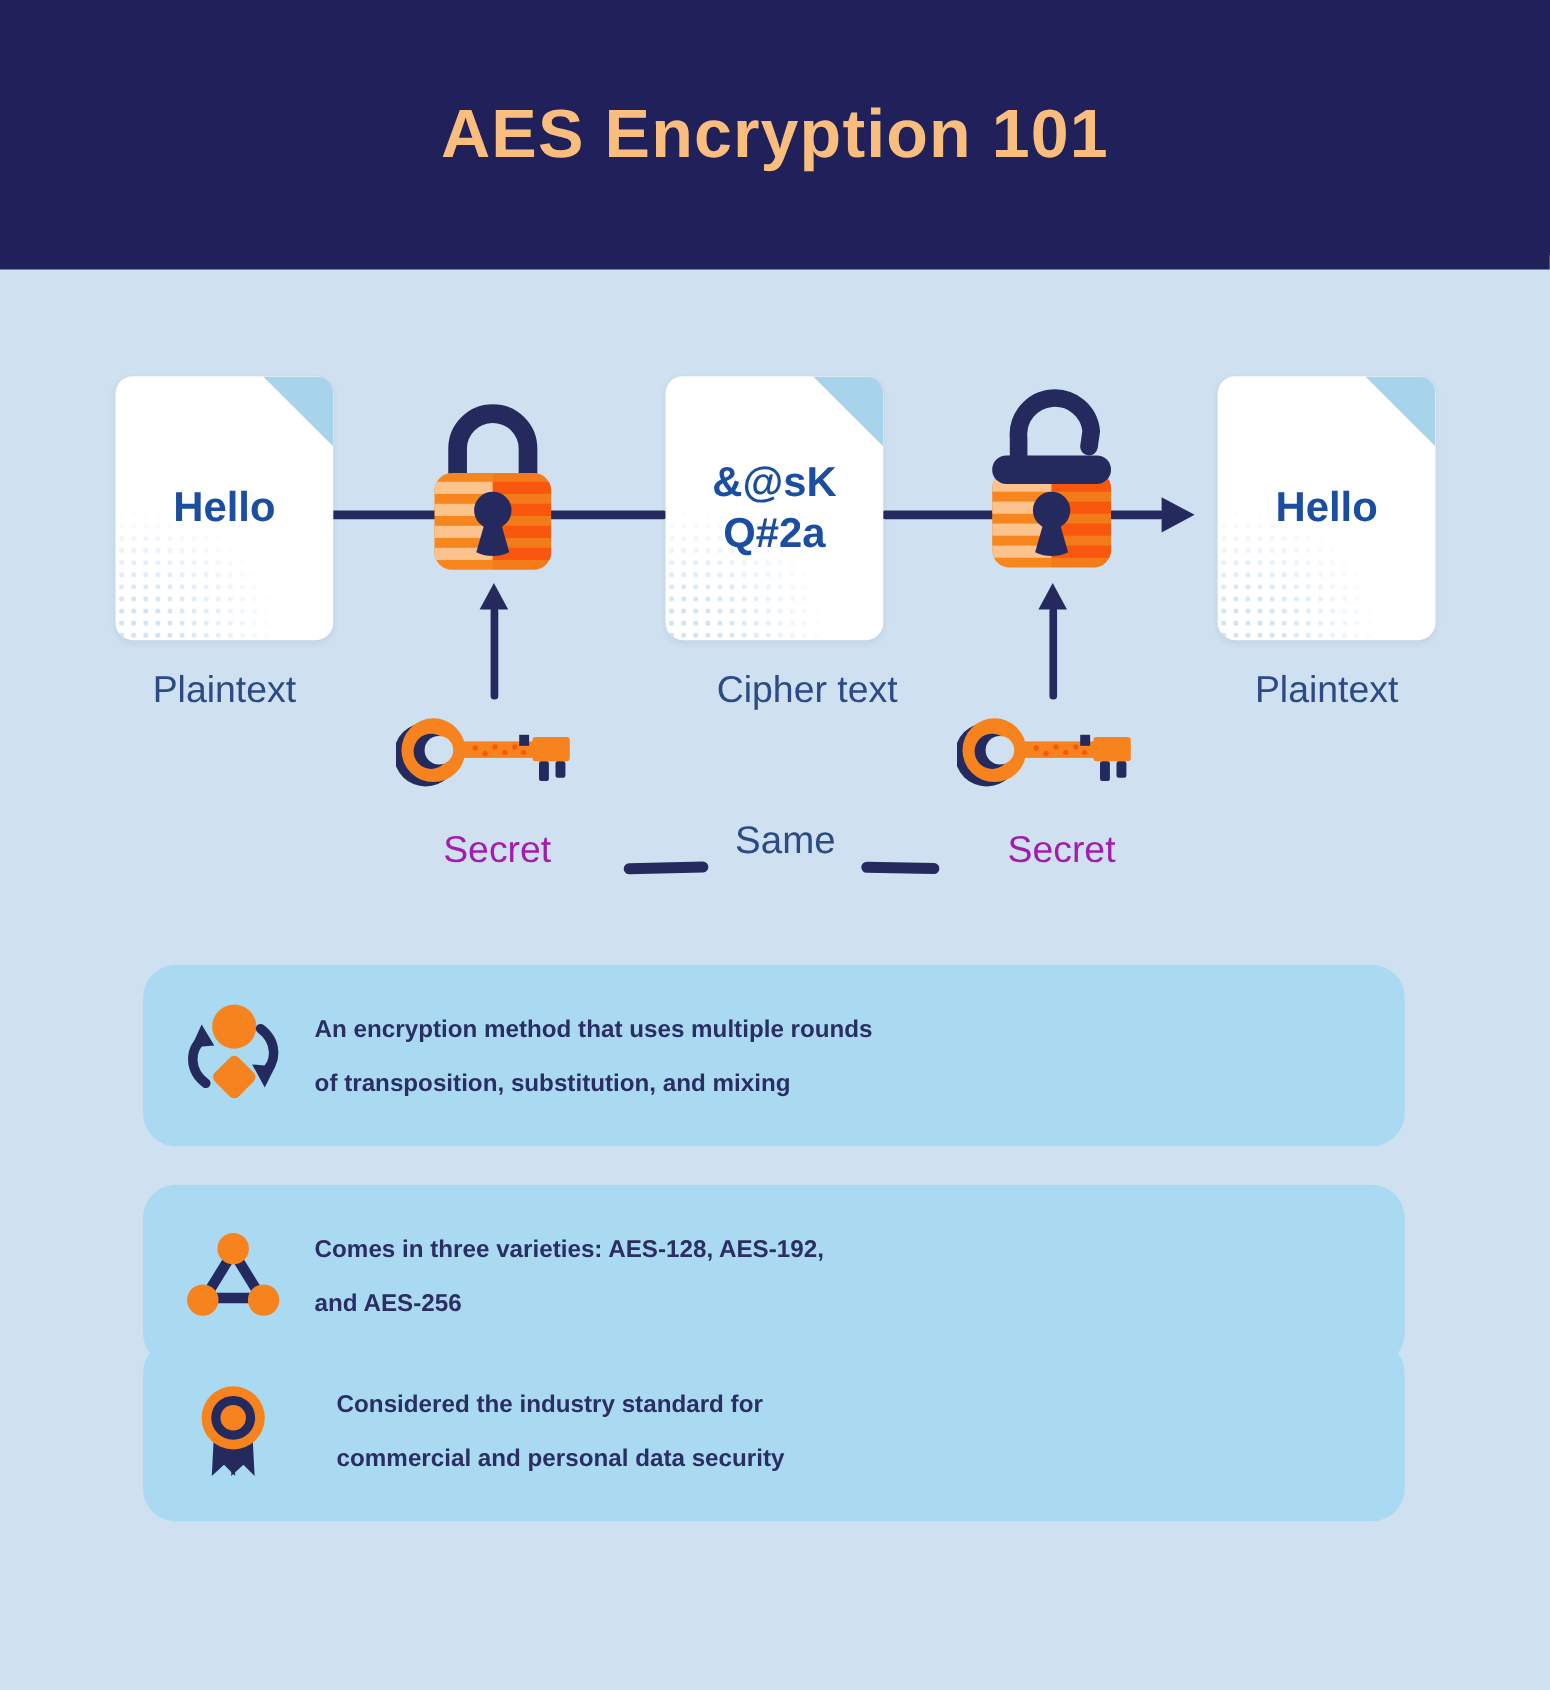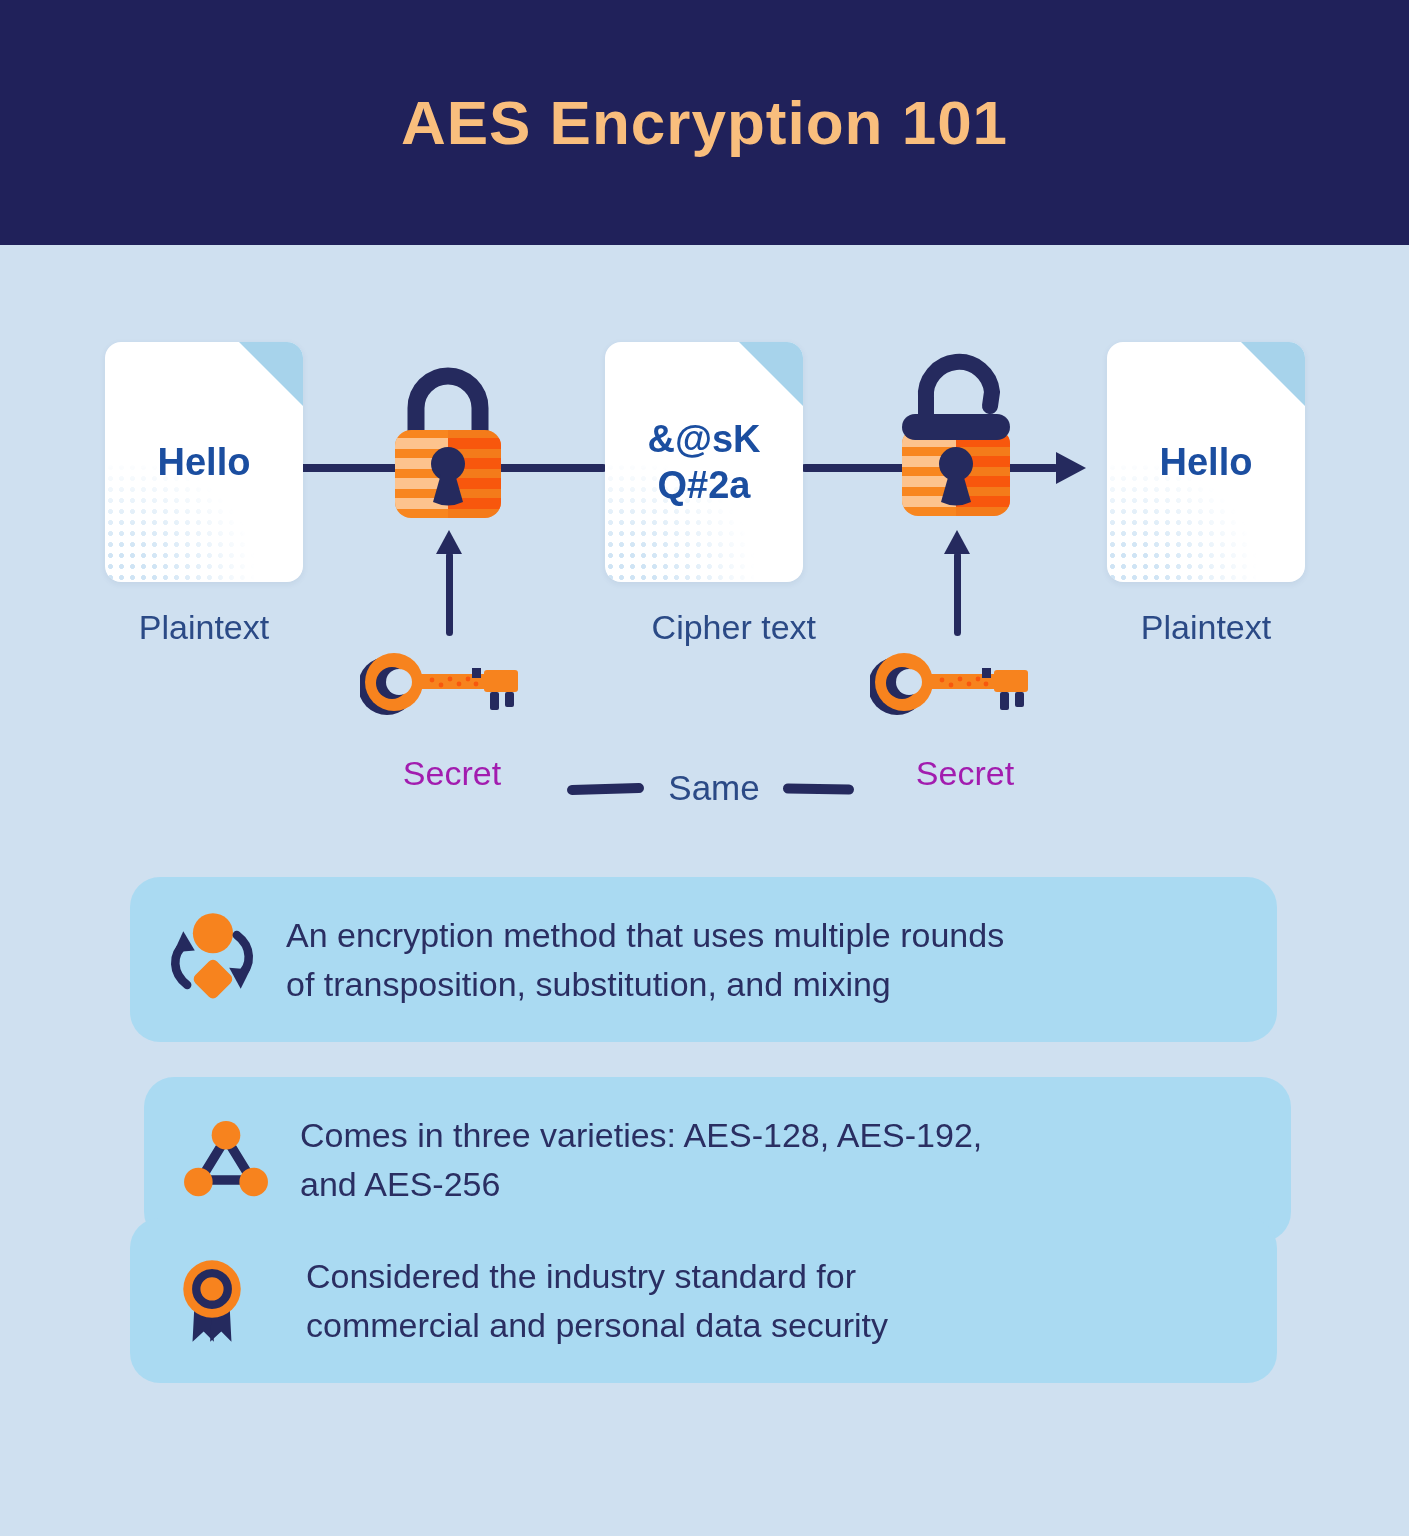--- a/index.html
+++ b/index.html
@@ -155,21 +155,20 @@
 
   .same-key {
     position: absolute;
     left: 634px; top: 736px;
     width: 160px;
     text-align: center;
     color: #2B4A86;
     font-size: 35px;
     font-weight: 500;
     line-height: 56px;
-    margin-top: 24px;
   }
 
   .dash {
     position: absolute;
     top: 784px;
     height: 10px;
     background: #252A5E;
     border-radius: 5px;
   }
   .dash1 { left: 567px; width: 77px; transform: rotate(-1.5deg); }
@@ -182,34 +181,34 @@
     width: 1147px; height: 165px;
     background: #AADAF2;
     border-radius: 30px;
     display: flex;
     align-items: center;
     padding-left: 36px;
     gap: 28px;
     z-index: 2;
   }
   .card1 { top: 877px; }
-  .card2 { top: 1077px; margin-left: 14px; }
+  .card2 { top: 1077px; }
   .card3 { top: 1218px; gap: 48px; }
 
   .card-icon {
     width: 92px;
     flex: 0 0 92px;
     display: flex;
     align-items: center;
     justify-content: center;
   }
   .card-text {
     color: #2A2E62;
-    font-size: 34px;
-    font-weight: 400;
+    font-size: 22px;
+    font-weight: 700;
     line-height: 49px;
   }
 </style>
 </head>
 <body>
 
 <div class="page">
 
   <div class="header">
     <div class="title">AES Encryption 101</div>

